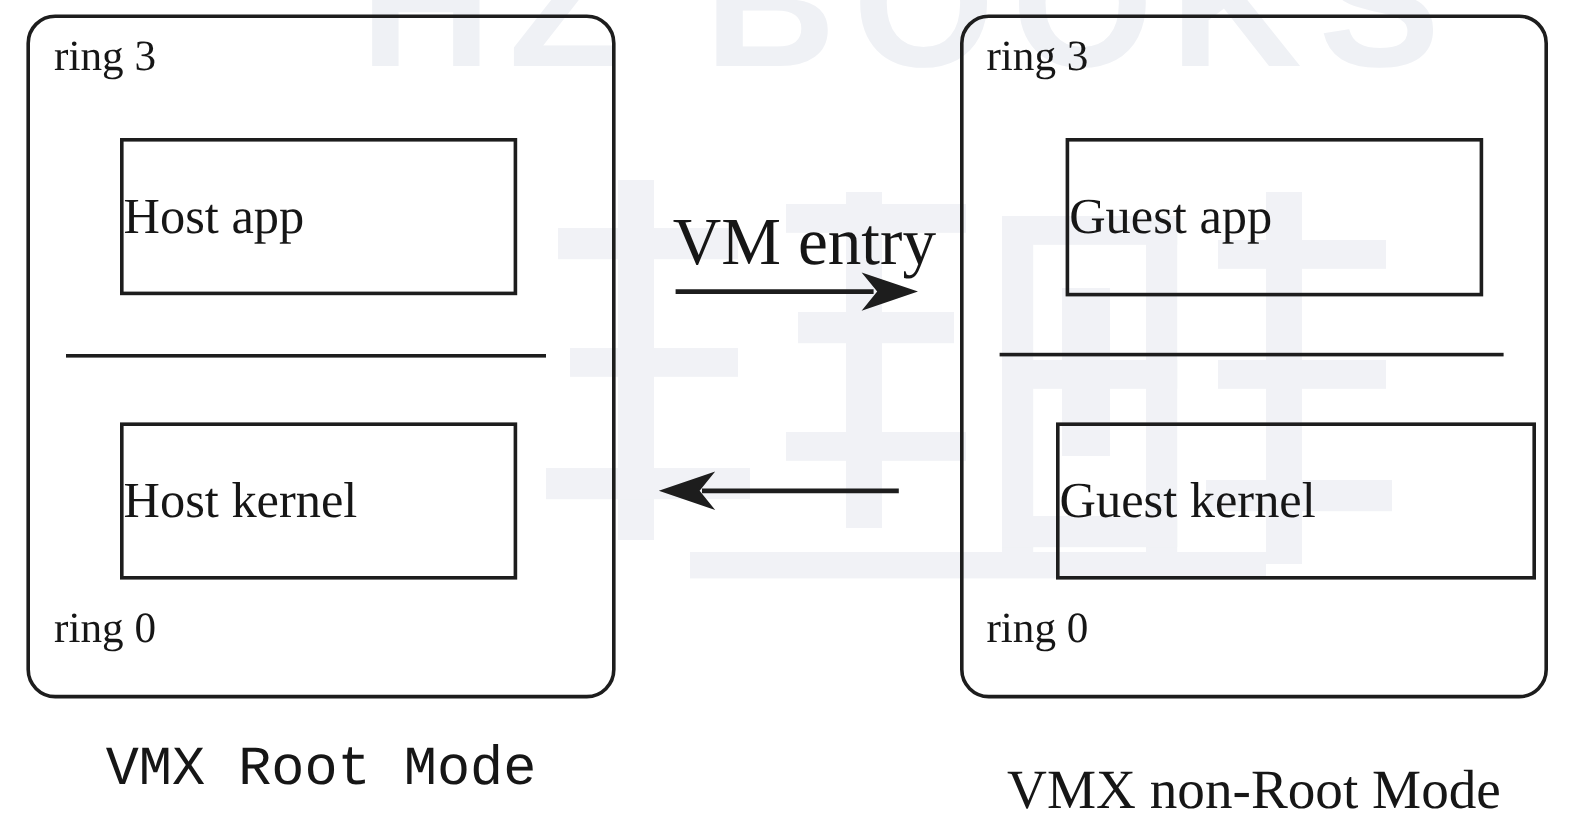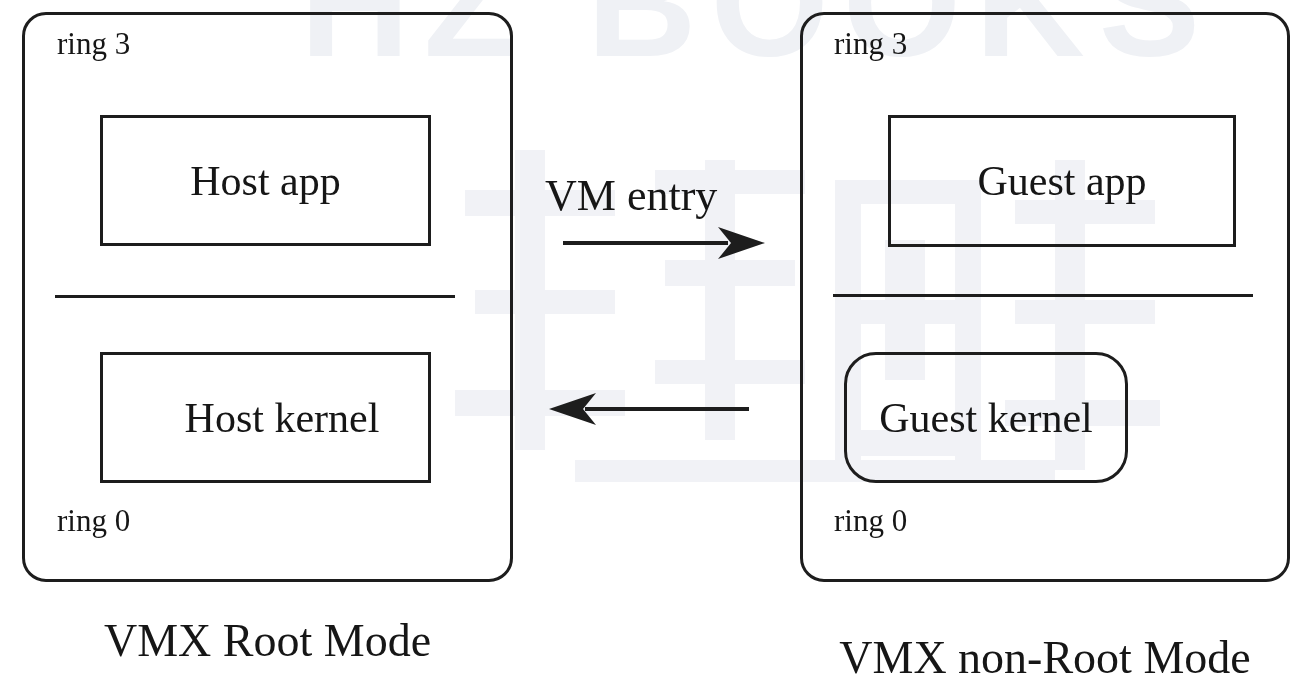--- a/index.html
+++ b/index.html
@@ -41,52 +41,50 @@
     border: 3px solid #1d1d1d;
     border-radius: 24px;
     background: transparent;
     box-sizing: border-box;
   }
   #panel-left  { left: 22px;  top: 12px; width: 491px; height: 570px; }
   #panel-right { left: 800px; top: 12px; width: 490px; height: 570px; }
 
   .ring-label {
     position: absolute;
-    font-size: 31px;
+    font-size: 36px;
     line-height: 1;
     white-space: nowrap;
-    margin-left: 12px;
   }
   .inner-box {
     position: absolute;
     border: 3px solid #1d1d1d;
     box-sizing: border-box;
     display: flex;
     align-items: center;
-    justify-content: center;
     font-size: 42px;
     background: transparent;
   }
   .divider {
     position: absolute;
     height: 3px;
     background: #1d1d1d;
   }
   .caption {
     position: absolute;
     font-size: 46px;
     line-height: 1;
     text-align: center;
     white-space: nowrap;
   }
   .arrow-label {
     position: absolute;
-    font-size: 44px;
+    font-size: 56px;
     line-height: 1;
-    text-align: left;
+    text-align: right;
     white-space: nowrap;
   }
   #arrows-svg {
     position: absolute;
     left: 0; top: 0;
     width: 1313px;
     height: 692px;
     pointer-events: none;
   }
 </style>
@@ -119,33 +117,33 @@
       <rect x="120" y="330" width="480" height="22"></rect>
     </g>
   </svg>
 
   <div class="panel" id="panel-left"></div>
   <div class="ring-label" style="left:45px; top:28px;">ring 3</div>
   <div class="inner-box" style="left:100px; top:115px; width:331px; height:131px;">
     <span>Host app</span>
   </div>
   <div class="divider" style="left:55px; top:295px; width:400px;"></div>
-  <div class="inner-box" style="left:100px; top:352px; width:331px; height:131px;padding-left:33px;">
+  <div class="inner-box" style="left:100px; top:352px; width:331px; height:131px;">
     <span>Host kernel</span>
   </div>
   <div class="ring-label" style="left:45px; top:505px;">ring 0</div>
-  <div class="caption" style="left:22px; width:491px; top:618px;">VMX Root Mode</div>
+  <div class="caption" style="left:22px; width:491px; top:618px;font-family:Liberation Mono, monospace;">VMX Root Mode</div>
 
   <div class="panel" id="panel-right"></div>
   <div class="ring-label" style="left:822px; top:28px;">ring 3</div>
   <div class="inner-box" style="left:888px; top:115px; width:348px; height:132px;">
     <span>Guest app</span>
   </div>
   <div class="divider" style="left:833px; top:294px; width:420px;"></div>
-  <div class="inner-box" style="left:844px; top:352px; width:284px; height:131px;border-radius:32px;">
+  <div class="inner-box" style="left:880px; top:352px; width:400px; height:131px;">
     <span>Guest kernel</span>
   </div>
   <div class="ring-label" style="left:822px; top:505px;">ring 0</div>
   <div class="caption" style="left:800px; width:490px; top:622px;margin-top:13px;">VMX non-Root Mode</div>
 
   <div class="arrow-label" style="left:545px; width:235px; top:174px;">VM entry</div>
 
   <svg id="arrows-svg" viewBox="0 0 1313 692">
 
     <g>

